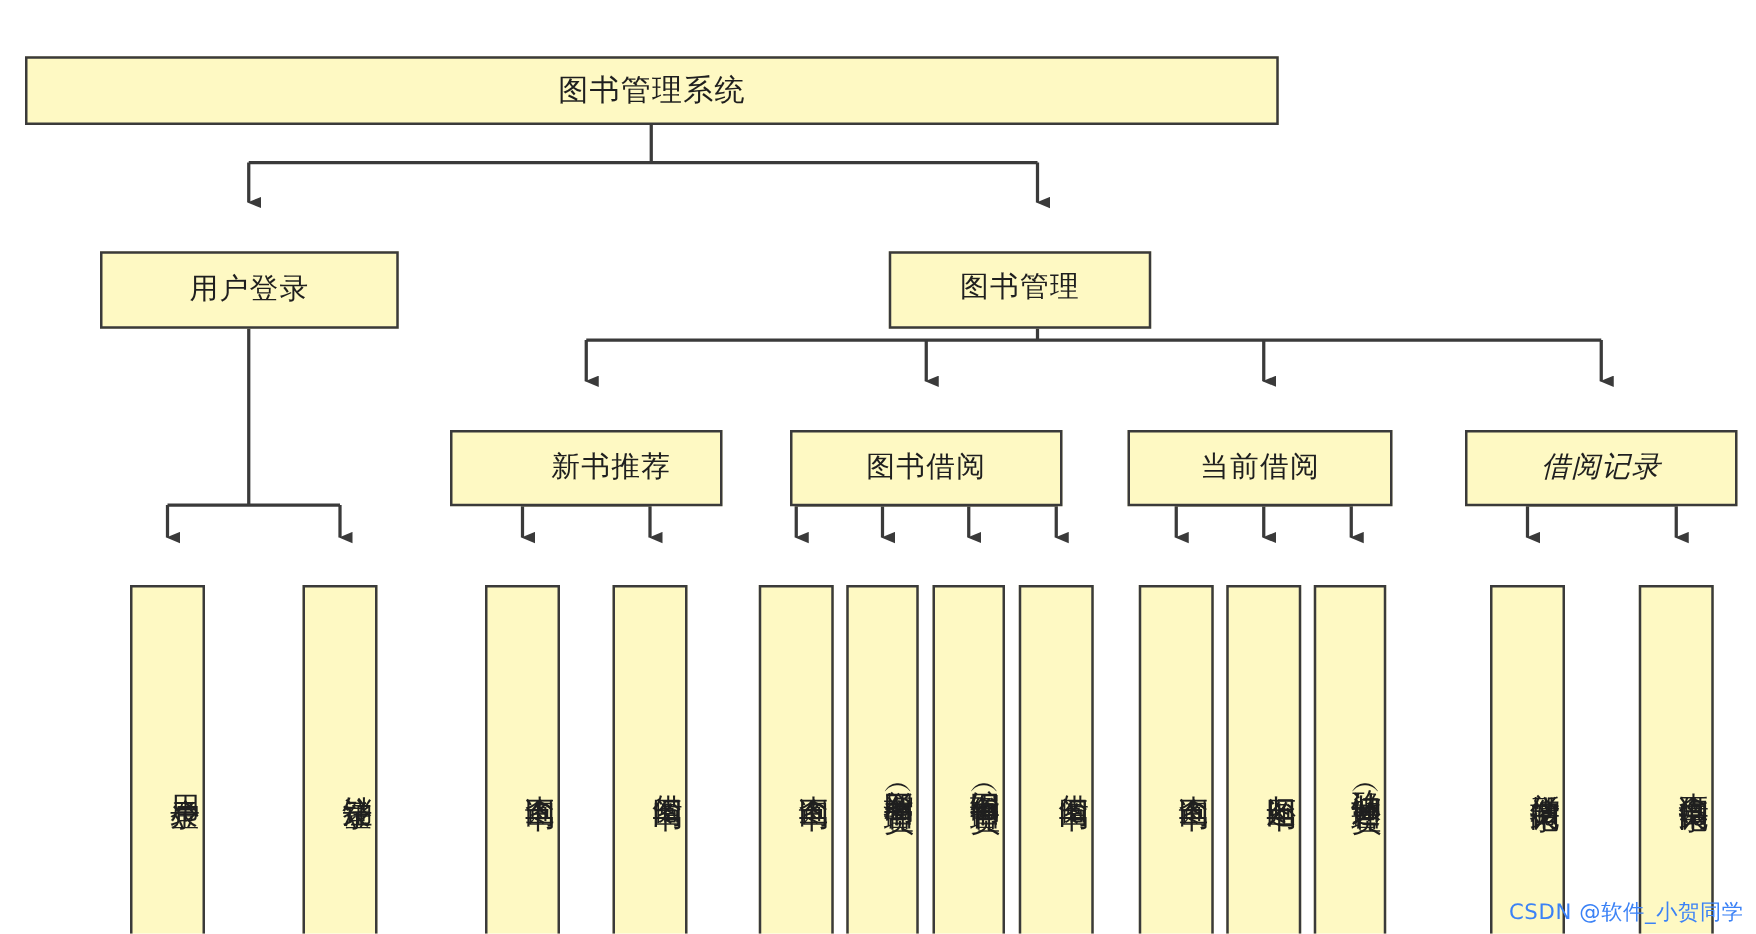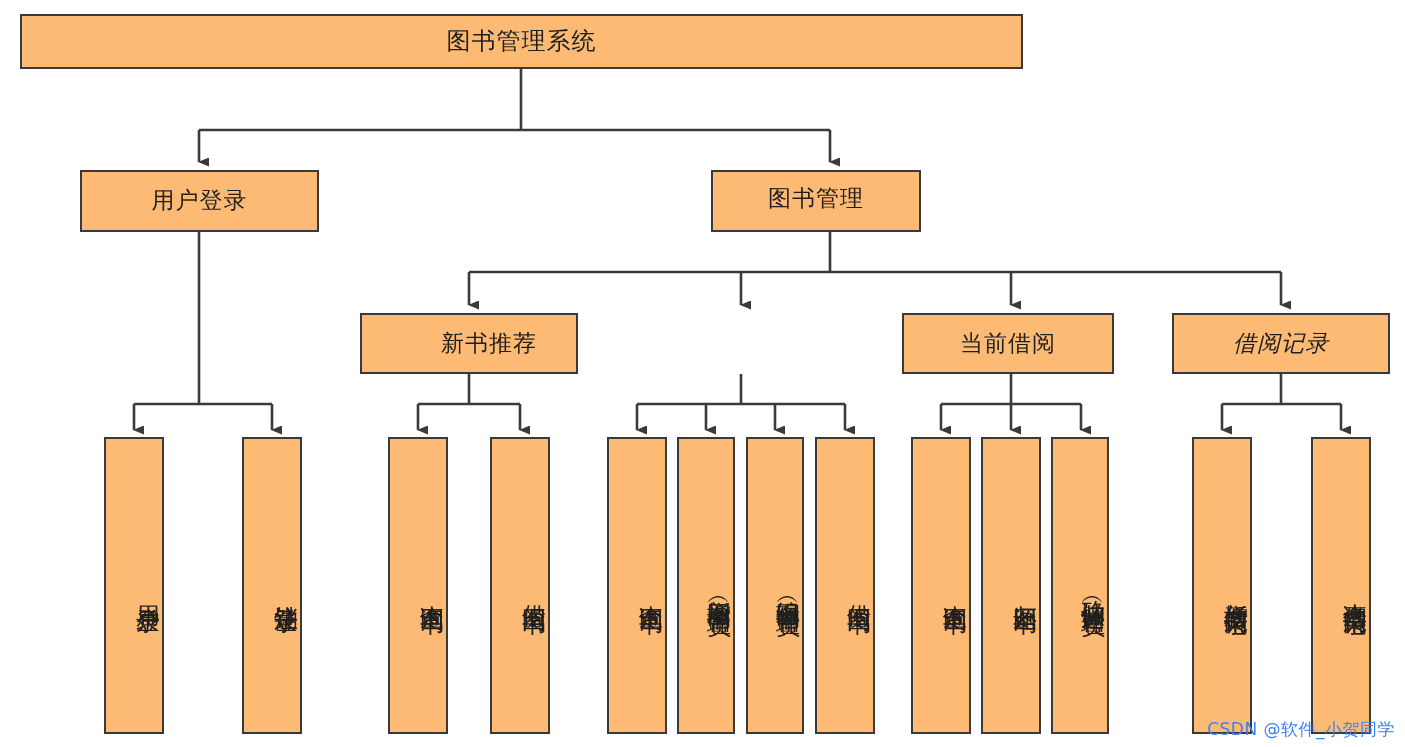--- a/index.html
+++ b/index.html
@@ -18,27 +18,28 @@
   svg.wires{
     position:absolute;
     left:0; top:0;
     width:1405px;
     height:747px;
     pointer-events:none;
   }
   .node{
     position:absolute;
     box-sizing:border-box;
-    background:#fdba74;
+    background:#fef9c3;
     border:2.5px solid #3a3a3a;
     display:flex;
     align-items:center;
     justify-content:center;
     text-align:center;
     color:#1f1f1f;
+    margin-top:31px;
   }
   .node.h{
     font-size:23px;
     letter-spacing:1px;
     line-height:1.2;
   }
   .node.root{
     font-size:24px;
   }
   .node.v{
@@ -122,20 +123,21 @@
 
     </g>
   </svg>
 
   <div class="node h root" style="left:20px; top:14px; width:1003px; height:55px;">图书管理系统</div>
 
   <div class="node h" style="left:80px; top:170px; width:239px; height:62px;">用户登录</div>
   <div class="node h" style="left:711px; top:170px; width:210px; height:62px;font-family:Liberation Mono, monospace;">图书管理</div>
 
   <div class="node h" style="left:360px; top:313px; width:218px; height:61px;padding-left:40px;">新书推荐</div>
+  <div class="node h" style="left:632px; top:313px; width:218px; height:61px;">图书借阅</div>
   <div class="node h" style="left:902px; top:313px; width:212px; height:61px;">当前借阅</div>
   <div class="node h" style="left:1172px; top:313px; width:218px; height:61px;font-style:italic;">借阅记录</div>
 
   <div class="node v" style="left:104px; top:437px; width:60px; height:297px;">
     <span class="vtext">用户登录</span>
   </div>
   <div class="node v" style="left:242px; top:437px; width:60px; height:297px;">
     <span class="vtext">注销登录</span>
   </div>
 

